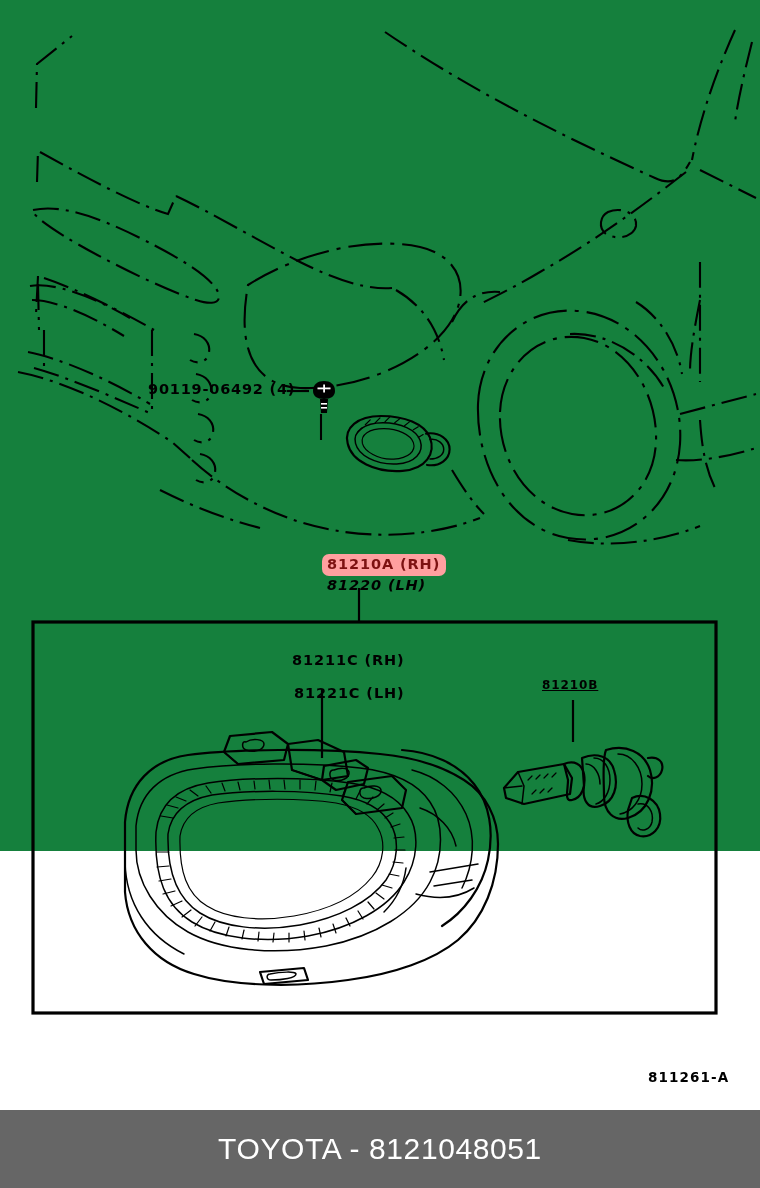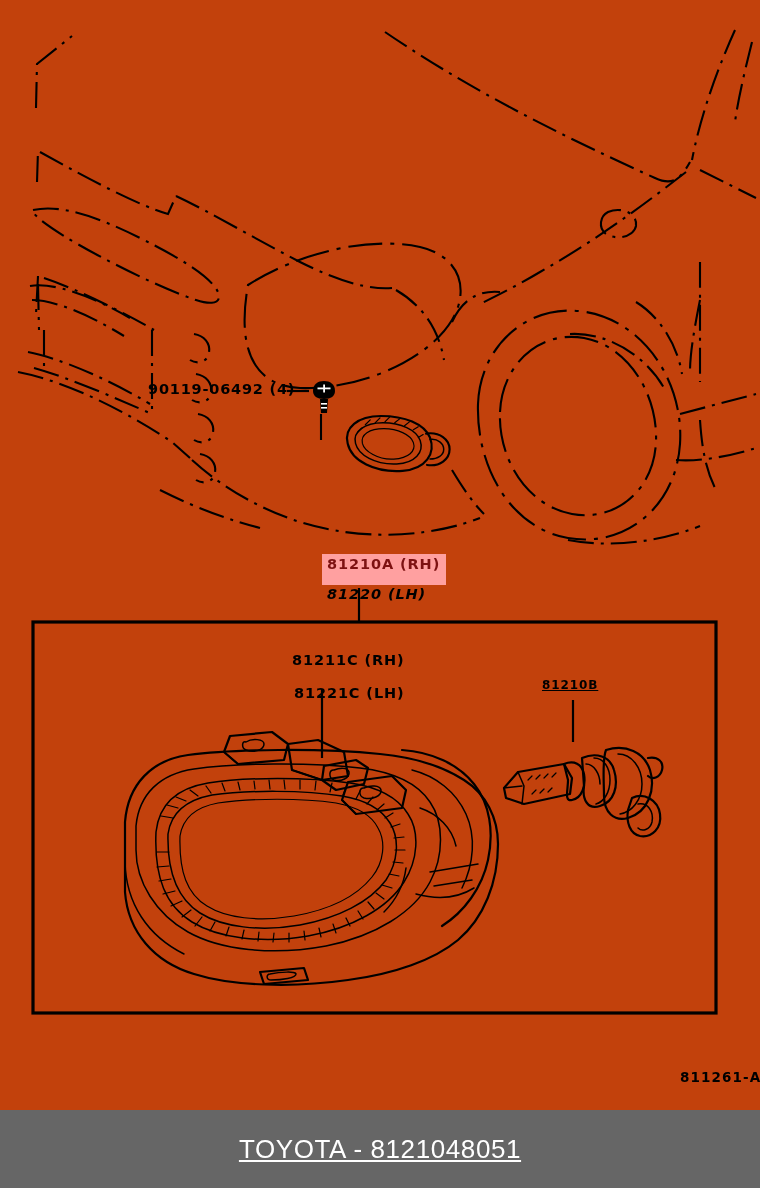--- a/index.html
+++ b/index.html
@@ -12,22 +12,22 @@
     height: 1188px;
     position: relative;
     overflow: hidden;
     font-family: "Liberation Sans", sans-serif;
   }
 
   #page {
     position: absolute;
     inset: 0;
     width: 760px;
-    height: 1188px;
-    background: #c2410c;
+    height: 851px;
+    background: #15803d;
   }
 
   
   .drawing {
     position: absolute;
     left: 0;
     top: 0;
     width: 760px;
     height: 1110px;
   }
@@ -58,22 +58,23 @@
   .lbl-main {
     left: 327px;
     top: 554px;
     font-size: 14.5px;
     letter-spacing: 0.9px;
   }
   .hl {
     display: inline-block;
     background: #ffa0a0;
     color: #7d1111;
-    padding: 2px 6px 12px 5px;
+    padding: 2px 6px 3px 5px;
     margin-left: -5px;
+    border-radius: 7px;
   }
   .lbl-main .line2 {
     display: block;
     padding-left: 0px;
     margin-top: 1px;
     font-style: italic;
   }
 
   .lbl-lens {
     left: 292px;
@@ -86,21 +87,21 @@
 
   .lbl-bulb {
     left: 542px;
     top: 678px;
     font-size: 12px;
     letter-spacing: 0.9px;
     text-decoration: underline;
   }
 
   .lbl-figref {
-    left: 680px;
+    left: 648px;
     top: 1070px;
     font-size: 13.5px;
     letter-spacing: 1.1px;
   }
 
   
   .footer {
     position: absolute;
     left: 0;
     top: 1110px;
@@ -108,25 +109,24 @@
     height: 78px;
     background: #666666;
     display: flex;
     align-items: center;
     justify-content: center;
     gap: 56px;
   }
   .footer span {
     color: #ffffff;
     font-family: "Liberation Sans", sans-serif;
-    font-size: 26px;
+    font-size: 30px;
     font-weight: 400;
     letter-spacing: 0.6px;
     white-space: nowrap;
-    text-decoration: underline;
   }
 </style>
 </head>
 <body>
 
 <div id="page">
 
   <div class="drawing">
     <svg viewBox="0 0 760 1110" xmlns="http://www.w3.org/2000/svg">
 

